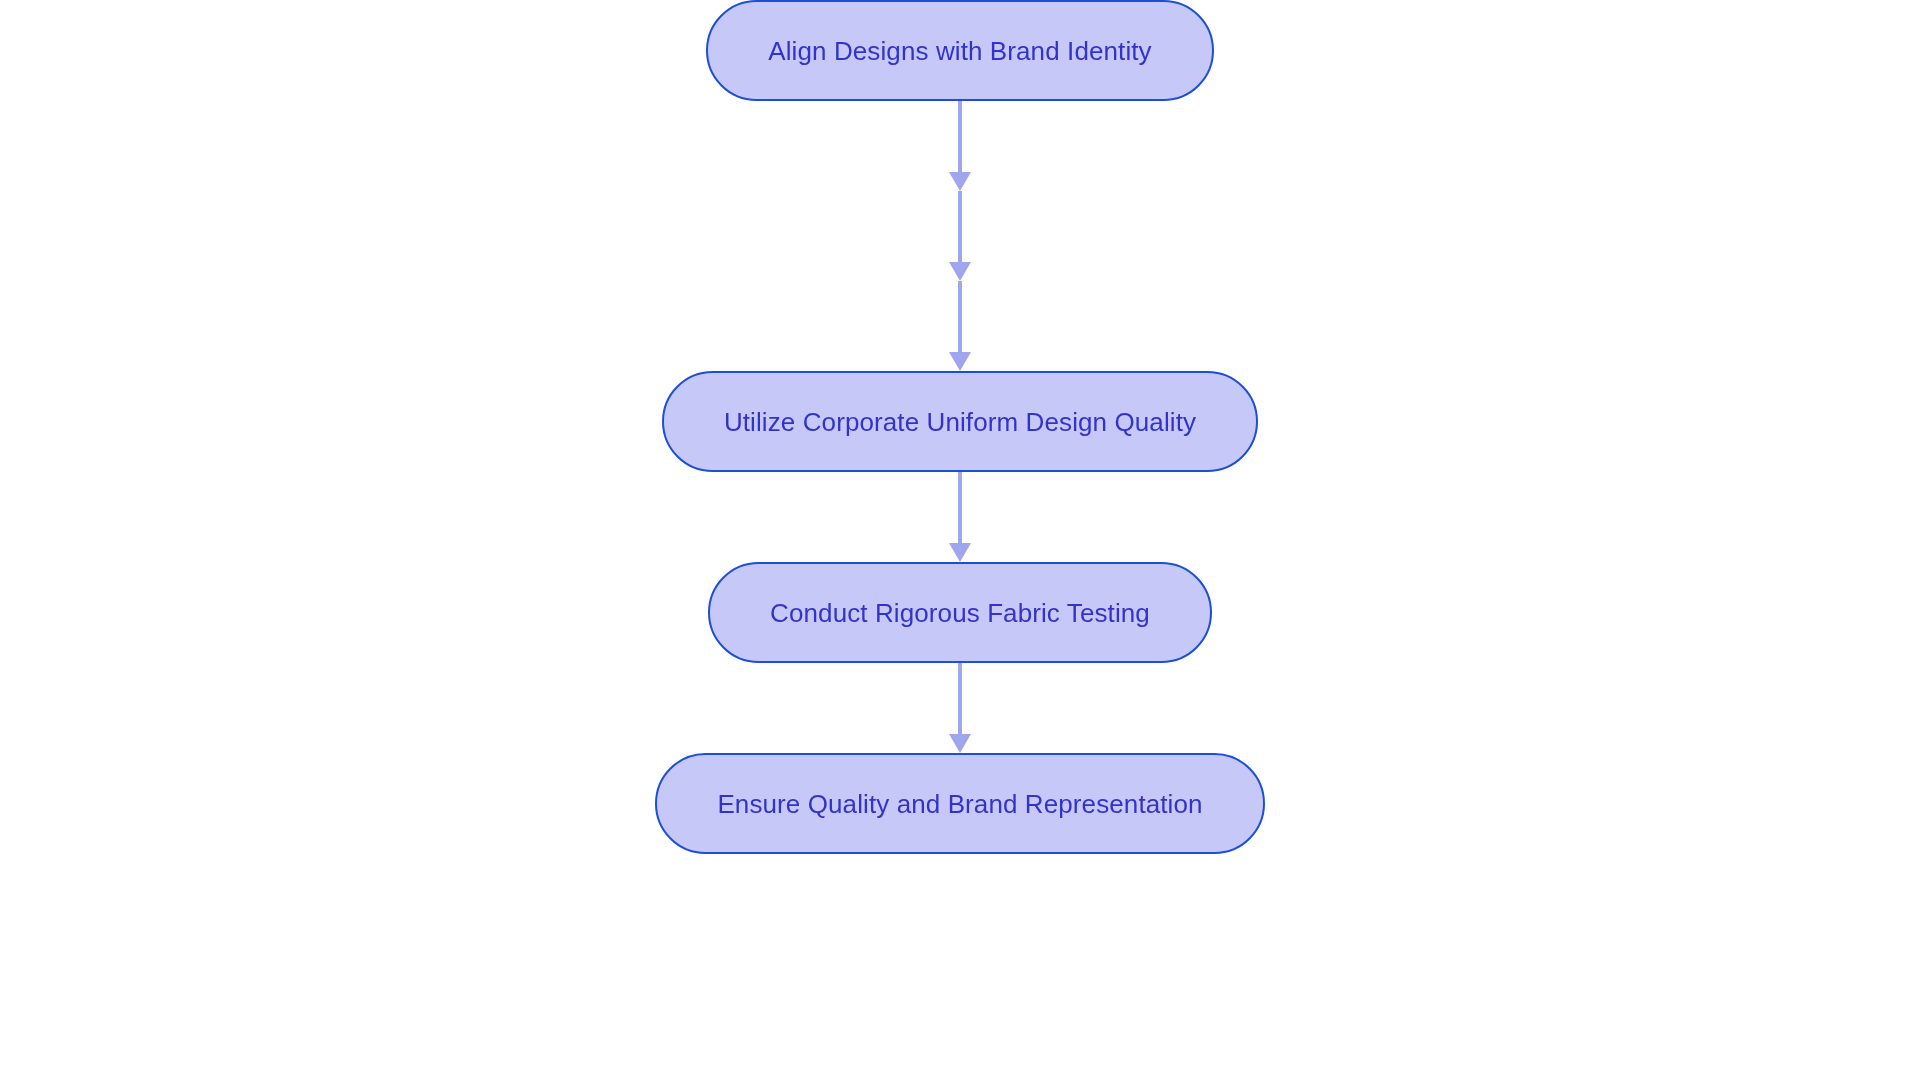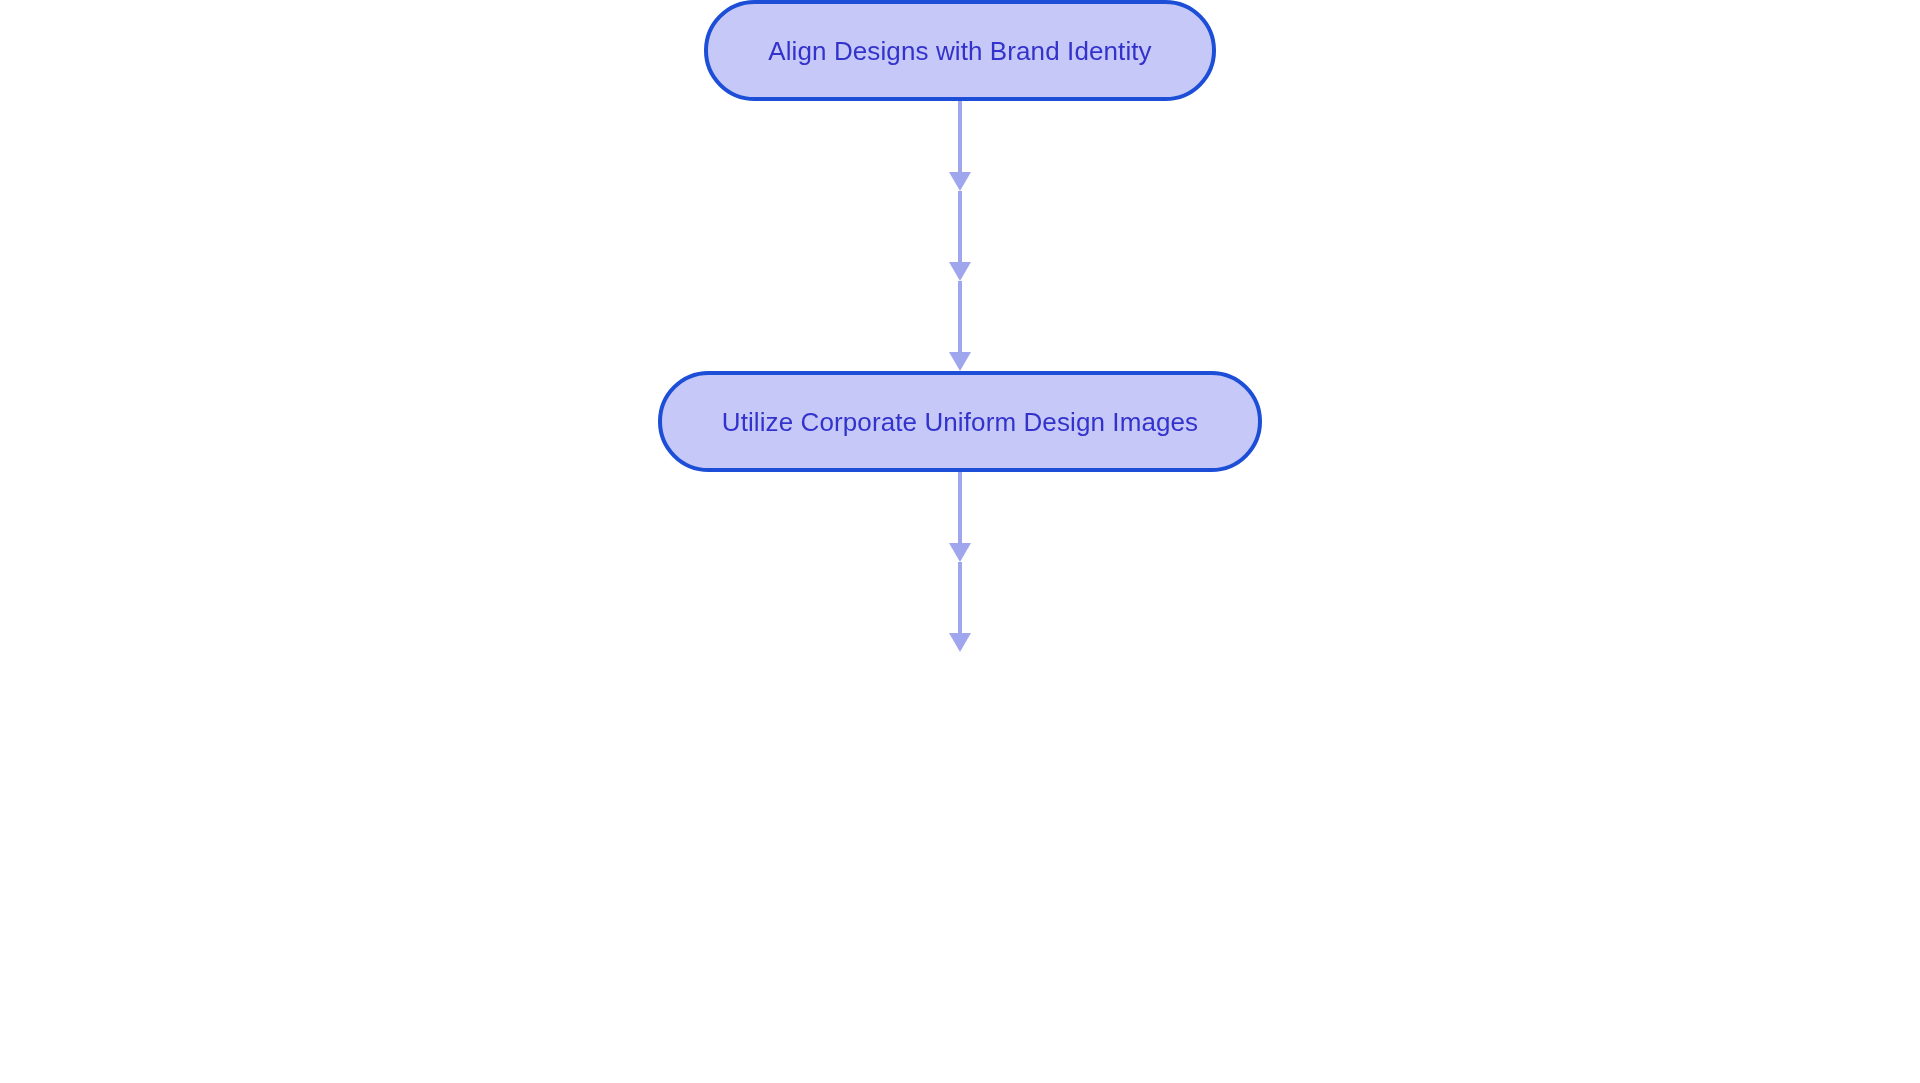--- a/index.html
+++ b/index.html
@@ -30,21 +30,21 @@
     height: 1083px;
     display: flex;
     flex-direction: column;
     align-items: center;
     justify-content: flex-start;
   }
 
   .flow-node {
     box-sizing: border-box;
     background: #c6c9f8;
-    border: 4px solid #1d4ed8;
+    border: 2px solid #1d4ed8;
     border-radius: 9999px;
     display: flex;
     align-items: center;
     justify-content: center;
     padding: 0 60px;
     height: 101px;
     white-space: nowrap;
   }
 
   .flow-node-label {
@@ -107,29 +107,35 @@
       <span class="conn-head"></span>
     </div>
 
 
     <div class="flow-connector">
       <span class="conn-line"></span>
       <span class="conn-head"></span>
     </div>
 
     <div class="flow-node">
-      <span class="flow-node-label">Utilize Corporate Uniform Design Images</span>
+      <span class="flow-node-label">Utilize Corporate Uniform Design Quality</span>
     </div>
 
     <div class="flow-connector">
       <span class="conn-line"></span>
       <span class="conn-head"></span>
     </div>
 
+    <div class="flow-node">
+      <span class="flow-node-label">Conduct Rigorous Fabric Testing</span>
+    </div>
 
     <div class="flow-connector">
       <span class="conn-line"></span>
       <span class="conn-head"></span>
     </div>
 
+    <div class="flow-node">
+      <span class="flow-node-label">Ensure Quality and Brand Representation</span>
+    </div>
 
   </div>
 </div>
 
 </body></html>

